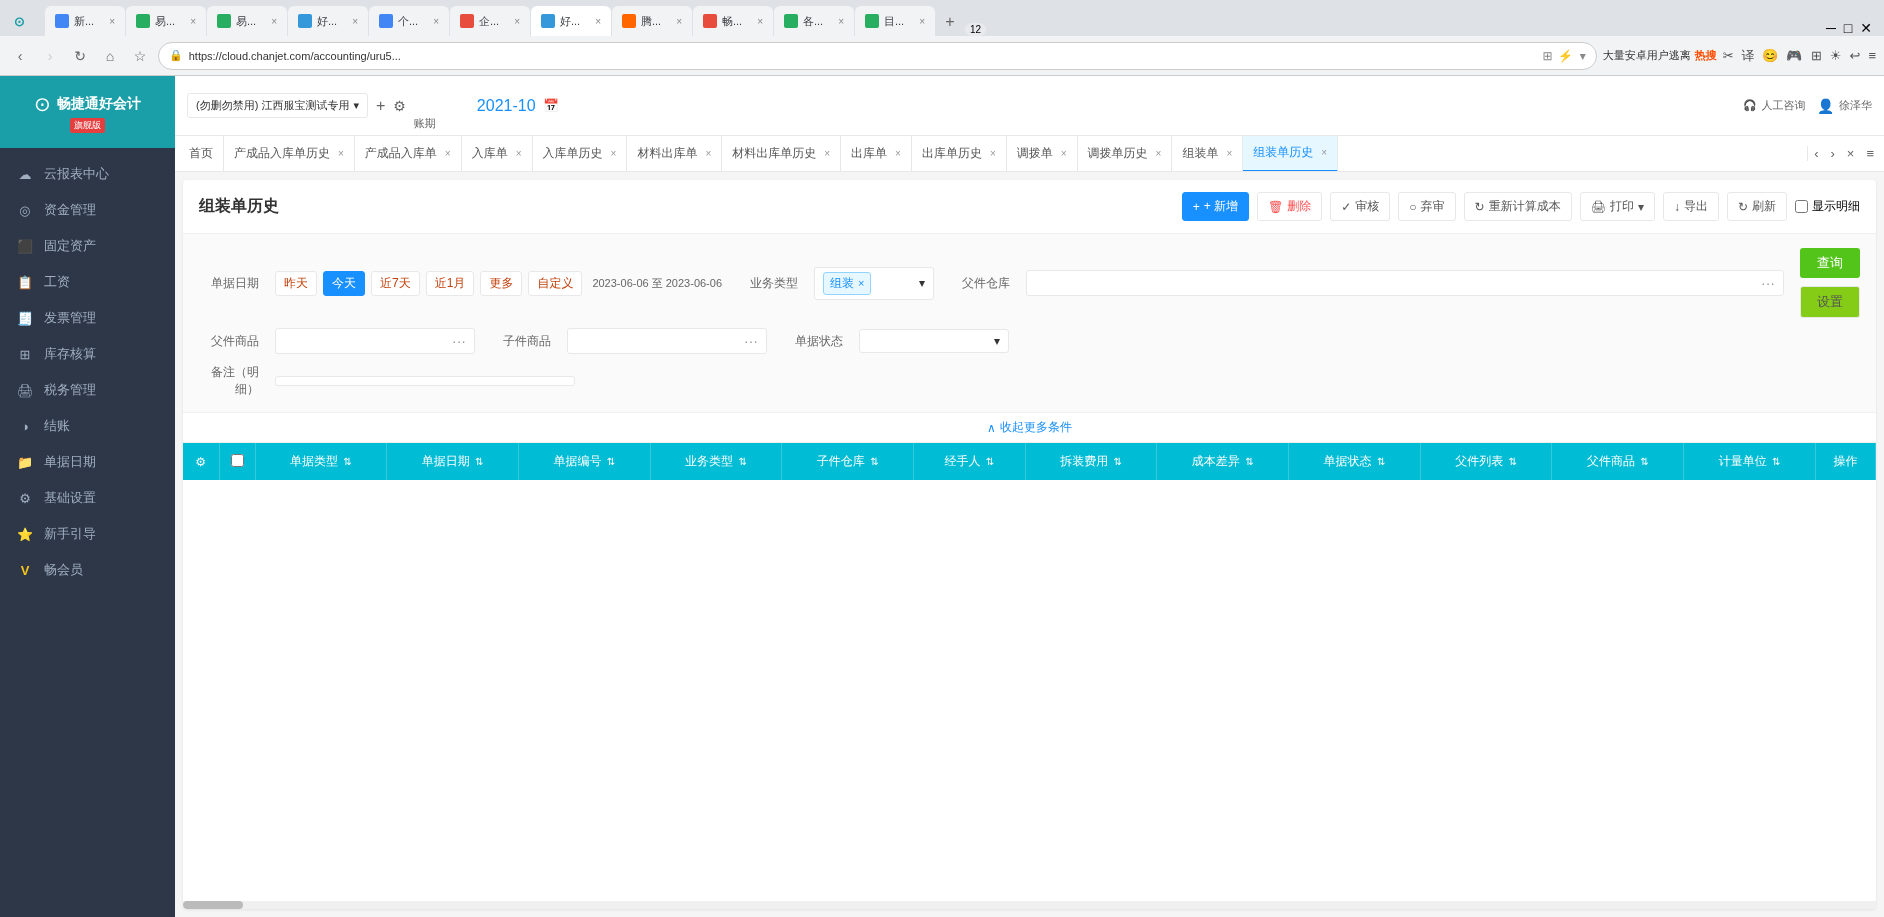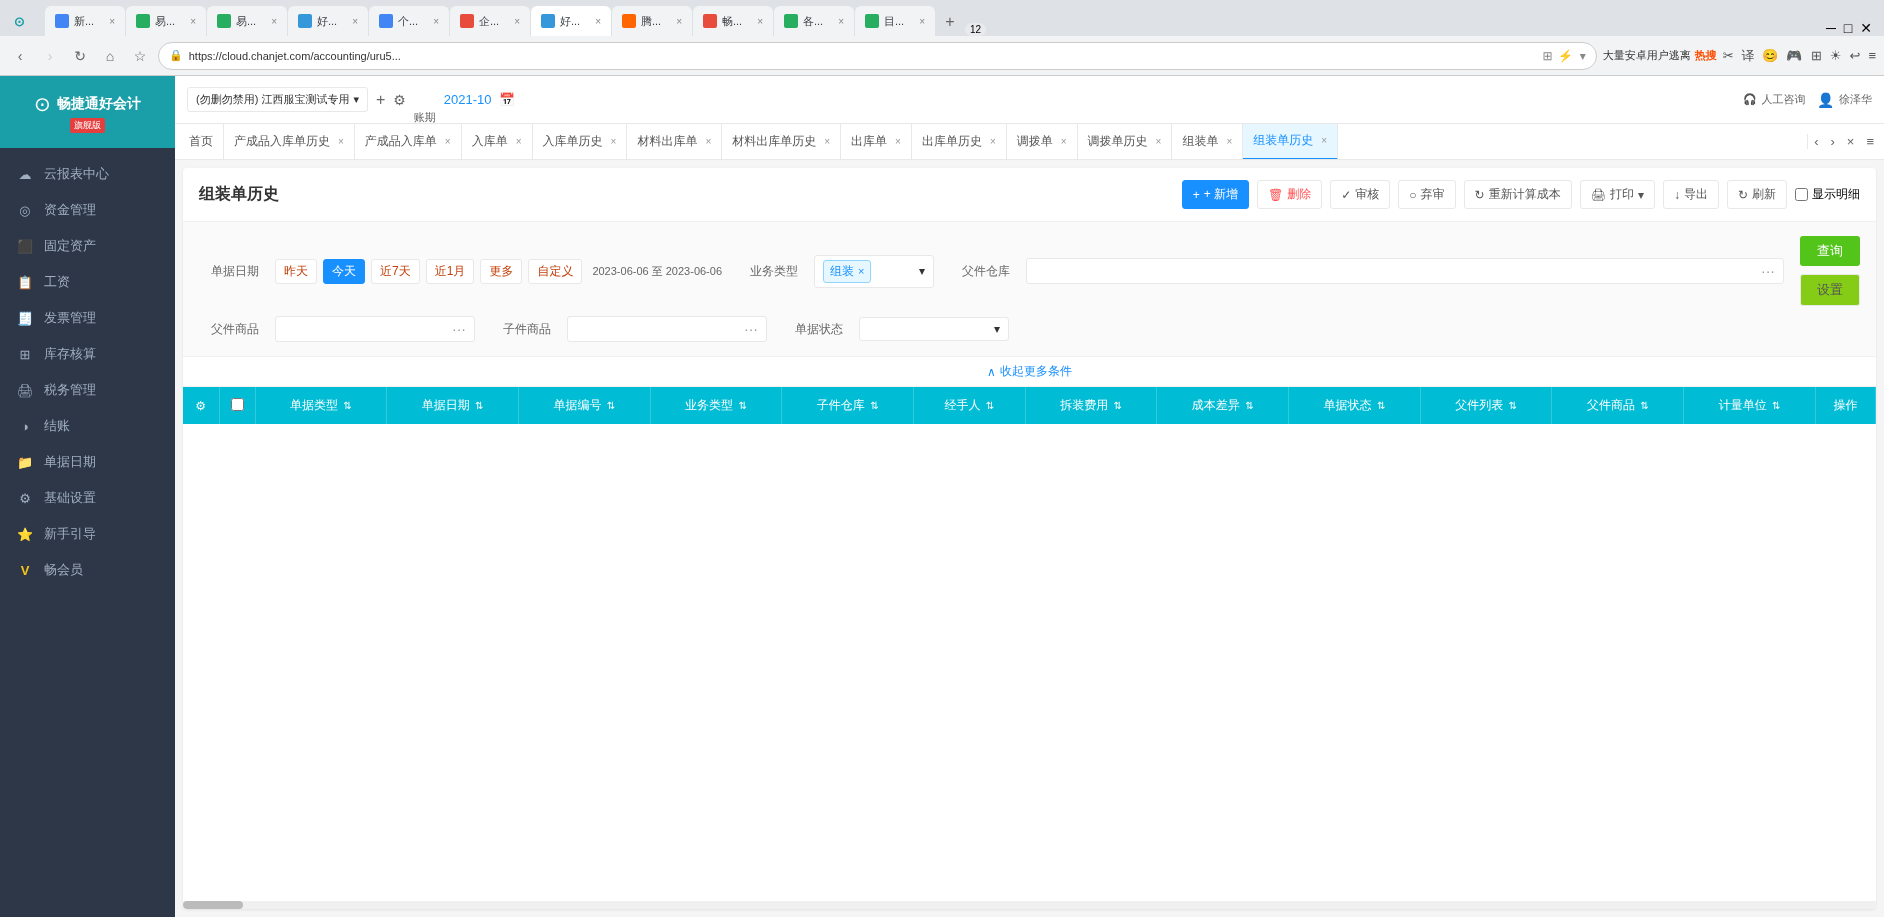--- a/index.html
+++ b/index.html
@@ -37,24 +37,24 @@
     .favorites-hint { color: #718096; font-size: 10px; margin-top: 2px; }
 
     .sidebar-menu { flex: 1; overflow-y: auto; padding: 8px 0; }
     .menu-item { display: flex; align-items: center; padding: 9px 16px; color: #a0aec0; cursor: pointer; gap: 10px; font-size: 13px; }
     .menu-icon { width: 18px; height: 18px; display: flex; align-items: center; justify-content: center; flex-shrink: 0; }
 
     
     .main-content { flex: 1; display: flex; flex-direction: column; background: #f5f5f5; min-width: 0; }
 
     
-    .top-bar { height: 48px; background: #fff; display: flex; align-items: center; padding: 0 12px; gap: 8px; border-bottom: 1px solid #e8e8e8; }
+    .top-bar { height: 60px; background: #fff; display: flex; align-items: center; padding: 0 12px; gap: 8px; border-bottom: 1px solid #e8e8e8; }
     .company-selector { display: flex; align-items: center; gap: 4px; padding: 4px 8px; border: 1px solid #e8e8e8; border-radius: 3px; font-size: 11px; color: #333; cursor: pointer; }
     .period-label { font-size: 11px; color: #666; margin-top: 35px; }
-    .period-value { color: #1890ff; font-size: 13px; }
+    .period-value { color: #1890ff; font-size: 16px; margin-left: 33px; }
     .top-bar-right { margin-left: auto; display: flex; align-items: center; gap: 12px; font-size: 11px; color: #666; }
     .user-info { display: flex; align-items: center; gap: 4px; cursor: pointer; }
 
     
     .nav-tabs-bar { height: 36px; background: #fff; display: flex; align-items: center; padding: 0 4px; border-bottom: 1px solid #e8e8e8; overflow-x: auto; }
     .nav-tab { display: flex; align-items: center; height: 36px; padding: 0 10px; font-size: 12px; color: #555; cursor: pointer; white-space: nowrap; border-right: 1px solid #e8e8e8; gap: 4px; flex-shrink: 0; }
     .nav-tab.active { color: #1890ff; background: #e6f7ff; border-bottom: 2px solid #1890ff; }
     .nav-tab-close { font-size: 10px; color: #999; margin-left: 4px; }
 
     
@@ -442,20 +442,24 @@
             <span style="color:#ccc;"></span>
             <span class="filter-dots">···</span>
           </div>
           <span class="filter-label">单据状态</span>
           <div class="filter-select" style="min-width:150px;">
             <span></span>
             <span style="margin-left:auto;">▾</span>
           </div>
         </div>
 
+        <div class="filter-row">
+          <span class="filter-label">备注（明细）</span>
+          <div class="filter-input" style="min-width:300px;"></div>
+        </div>
       </div>
 
       <div class="collapse-bar">
         <span>∧</span>
         <span>收起更多条件</span>
       </div>
 
       <div class="table-container">
         <table class="data-table">
           <thead>

